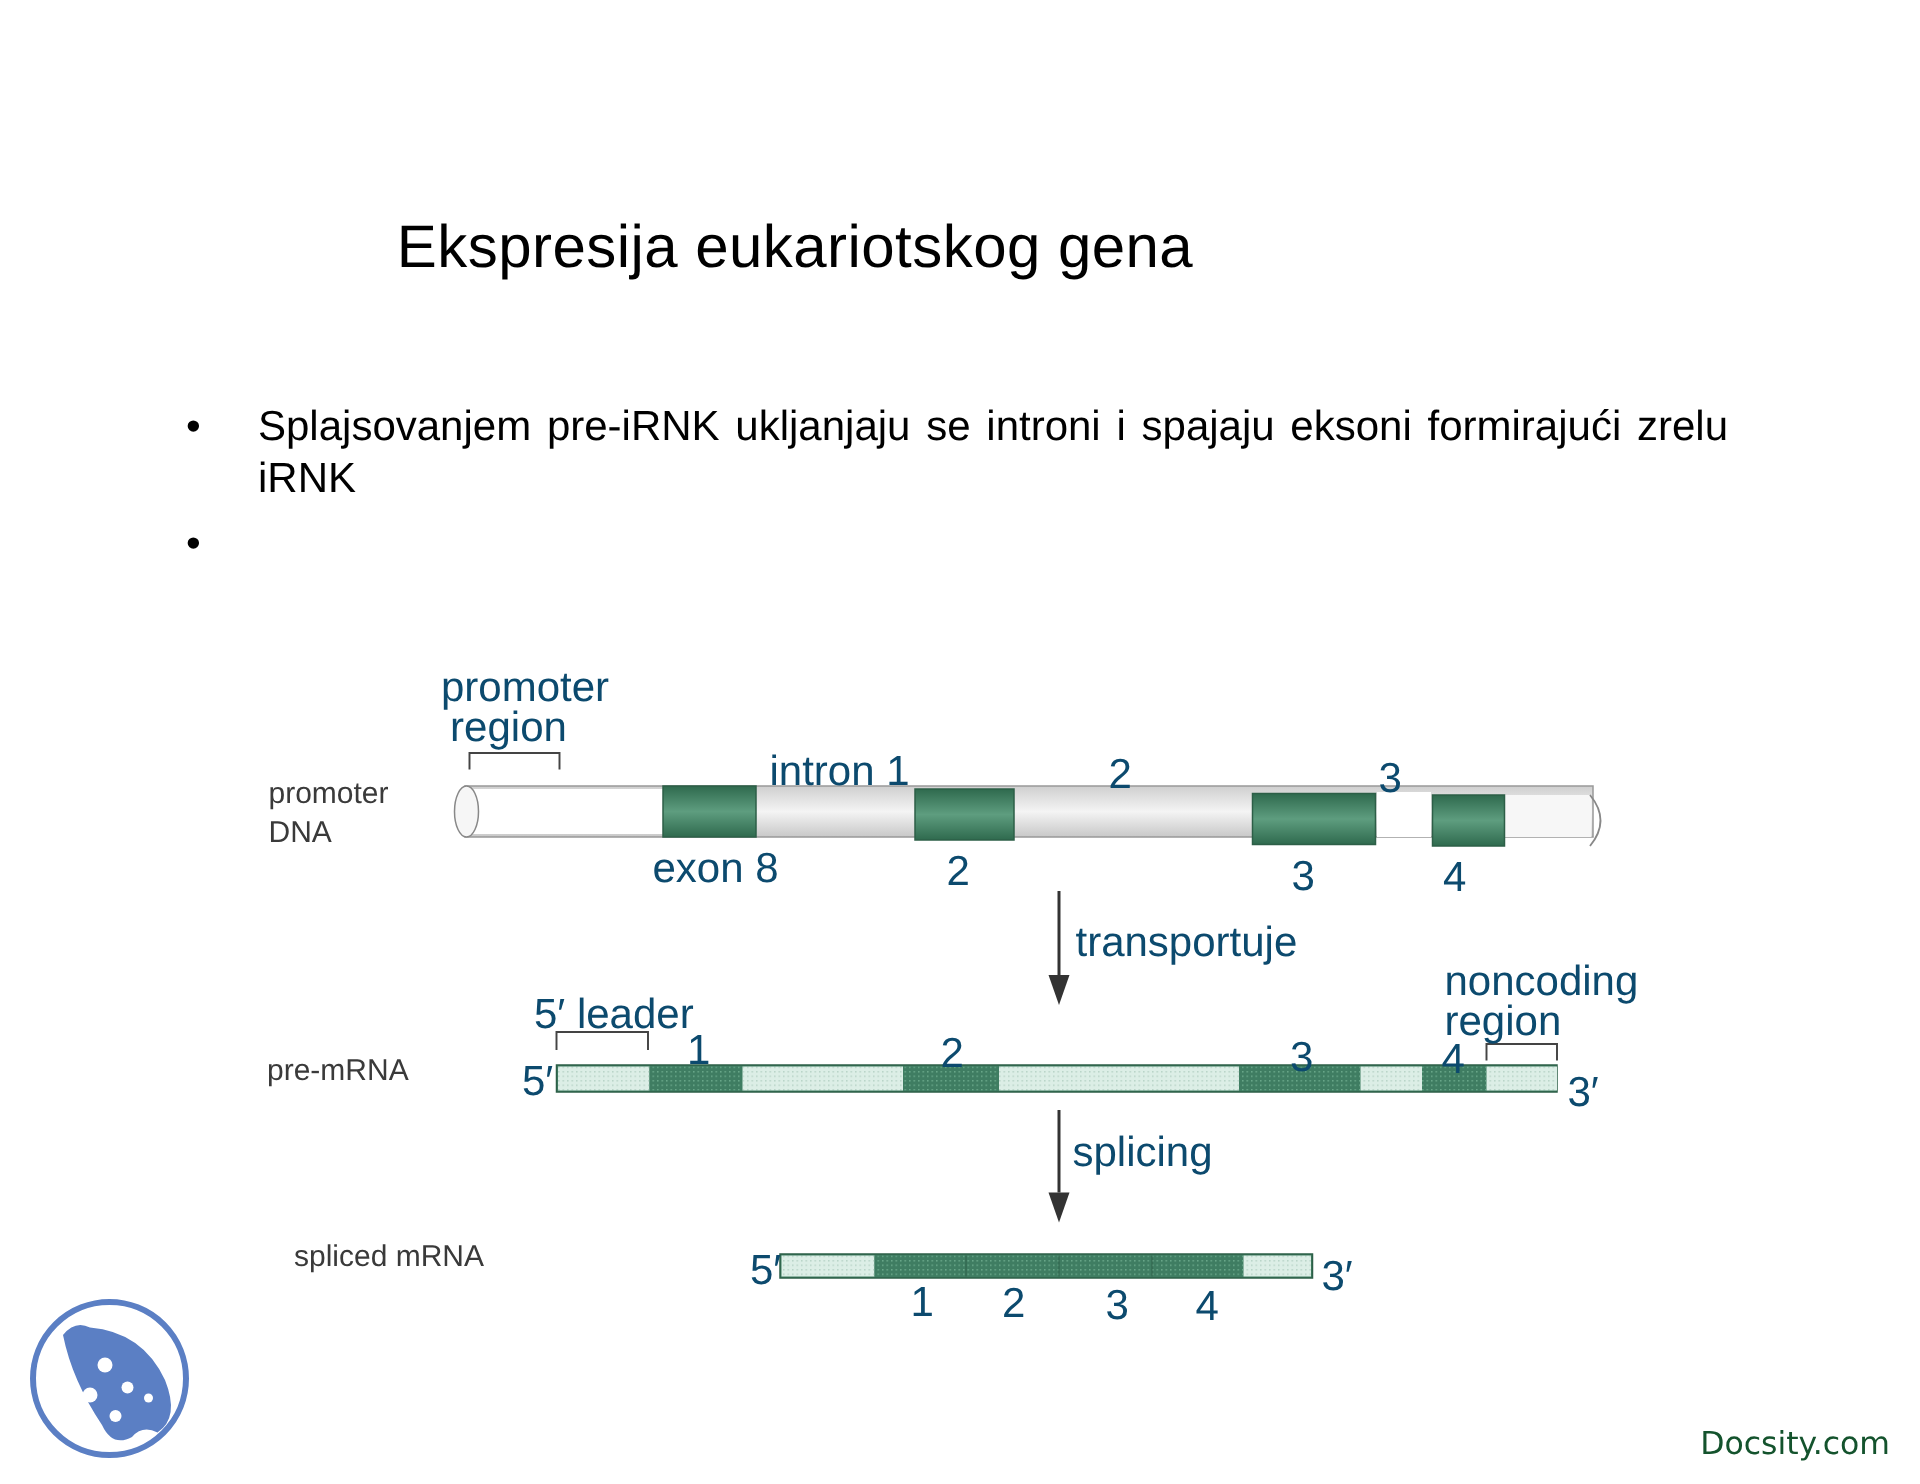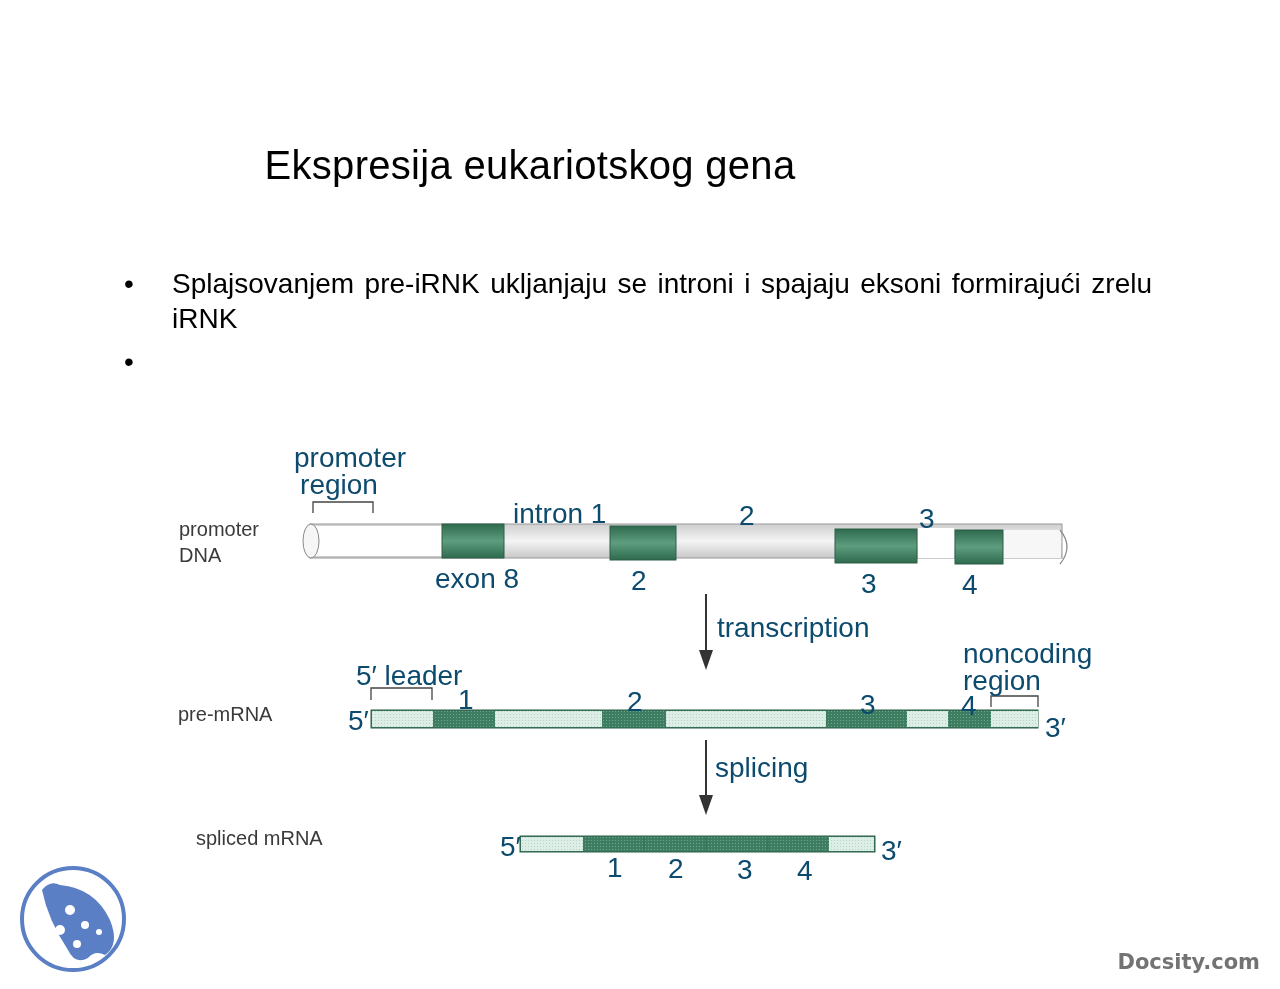--- a/index.html
+++ b/index.html
@@ -5,21 +5,21 @@
   html, body { margin:0; padding:0; background:#ffffff; }
   body { width:1280px; height:989px; position:relative; overflow:hidden;
          font-family:"Liberation Sans", "DejaVu Sans", sans-serif; color:#000; }
   .abs { position:absolute; }
   .title { left:0; width:1060px; top:143px; text-align:center; font-size:40px; letter-spacing:0.3px; }
   .bullets { left:122px; top:266px; width:1030px; margin:0; padding:0; list-style:none; font-size:28px; line-height:35px; }
   .bullets li { position:relative; padding-left:50px; margin-bottom:8px; text-align:justify; text-align-last:left; }
   .bullets li .dot { position:absolute; left:2px; top:0; }
   .lbl { font-size:20px; color:#3a3a3a; white-space:nowrap; line-height:24px; }
   .lbl-sm { font-size:28px; color:#0c4a6e; white-space:nowrap; }
-  .brand { right:20px; top:950px; font-size:21px; font-weight:bold; color:#737373; font-family:"DejaVu Sans","Liberation Sans",sans-serif; }
+  .brand { right:20px; top:950px; font-size:21px; font-weight:normal; color:#14532d; font-family:"DejaVu Sans","Liberation Sans",sans-serif; }
 </style>
 </head>
 <body>
 
 <div class="abs title">Ekspresija eukariotskog gena</div>
 
 <ul class="abs bullets">
   <li>
     <span class="dot">•</span>
     <span>Splajsovanjem pre-iRNK ukljanjaju se introni i spajaju eksoni formirajući zrelu iRNK</span>
@@ -123,21 +123,21 @@
     <div>region</div>
   </div>
   <div class="abs lbl-sm" style="left:513px;top:498px;">intron 1</div>
   <div class="abs lbl-sm" style="left:739px;top:500px;">2</div>
   <div class="abs lbl-sm" style="left:919px;top:503px;">3</div>
   <div class="abs lbl-sm" style="left:435px;top:563px;">exon 8</div>
   <div class="abs lbl-sm" style="left:631px;top:565px;">2</div>
   <div class="abs lbl-sm" style="left:861px;top:568px;">3</div>
   <div class="abs lbl-sm" style="left:962px;top:569px;">4</div>
 
-  <div class="abs lbl-sm" style="left:717px;top:612px;">transcription</div>
+  <div class="abs lbl-sm" style="left:717px;top:612px;">transportuje</div>
   <div class="abs lbl-sm" style="left:715px;top:752px;">splicing</div>
 
   <div class="abs lbl-sm" style="left:356px;top:660px;">5′ leader</div>
   <div class="abs lbl-sm" style="left:963px;top:640px;line-height:27px;text-align:left;width:108px;">
     <div>noncoding</div>
     <div>region</div>
   </div>
   <div class="abs lbl-sm" style="left:348px;top:705px;">5′</div>
   <div class="abs lbl-sm" style="left:1045px;top:712px;">3′</div>
   <div class="abs lbl-sm" style="left:458px;top:684px;">1</div>

